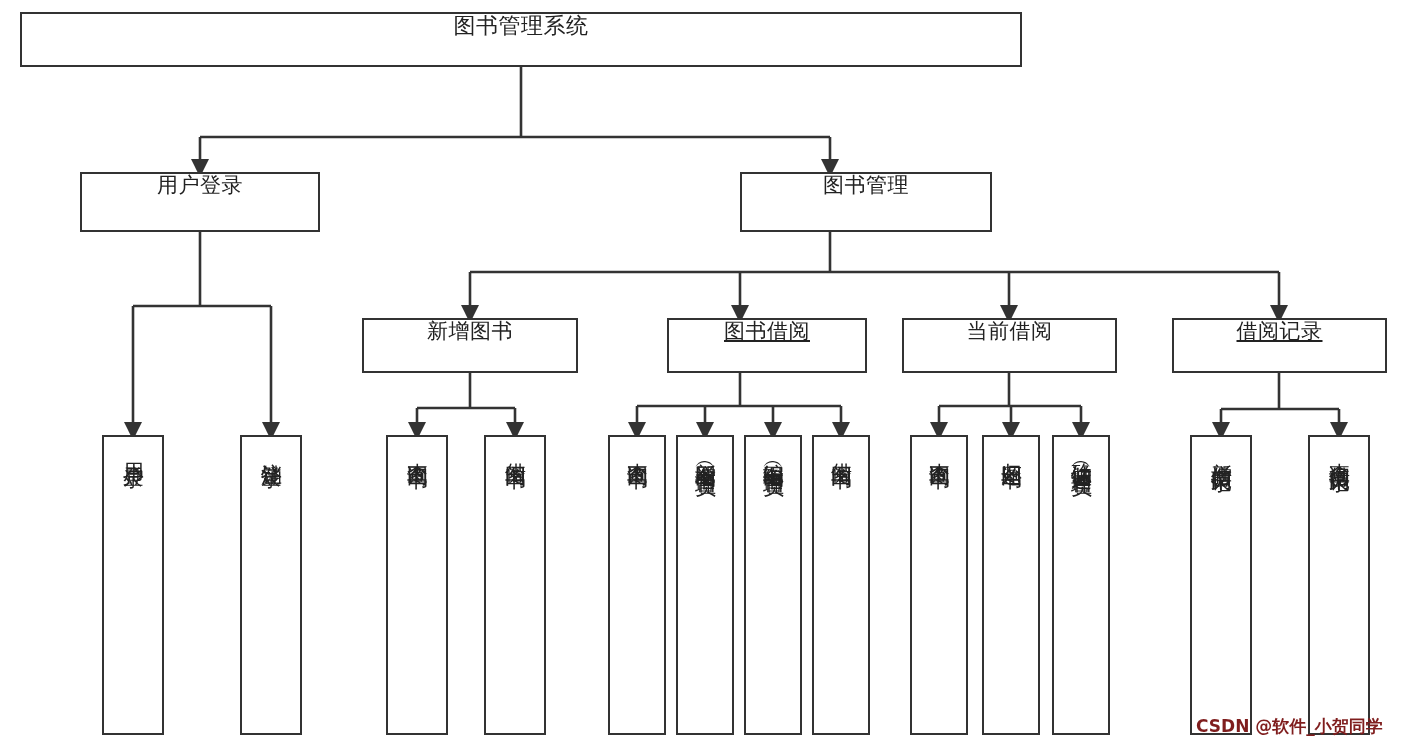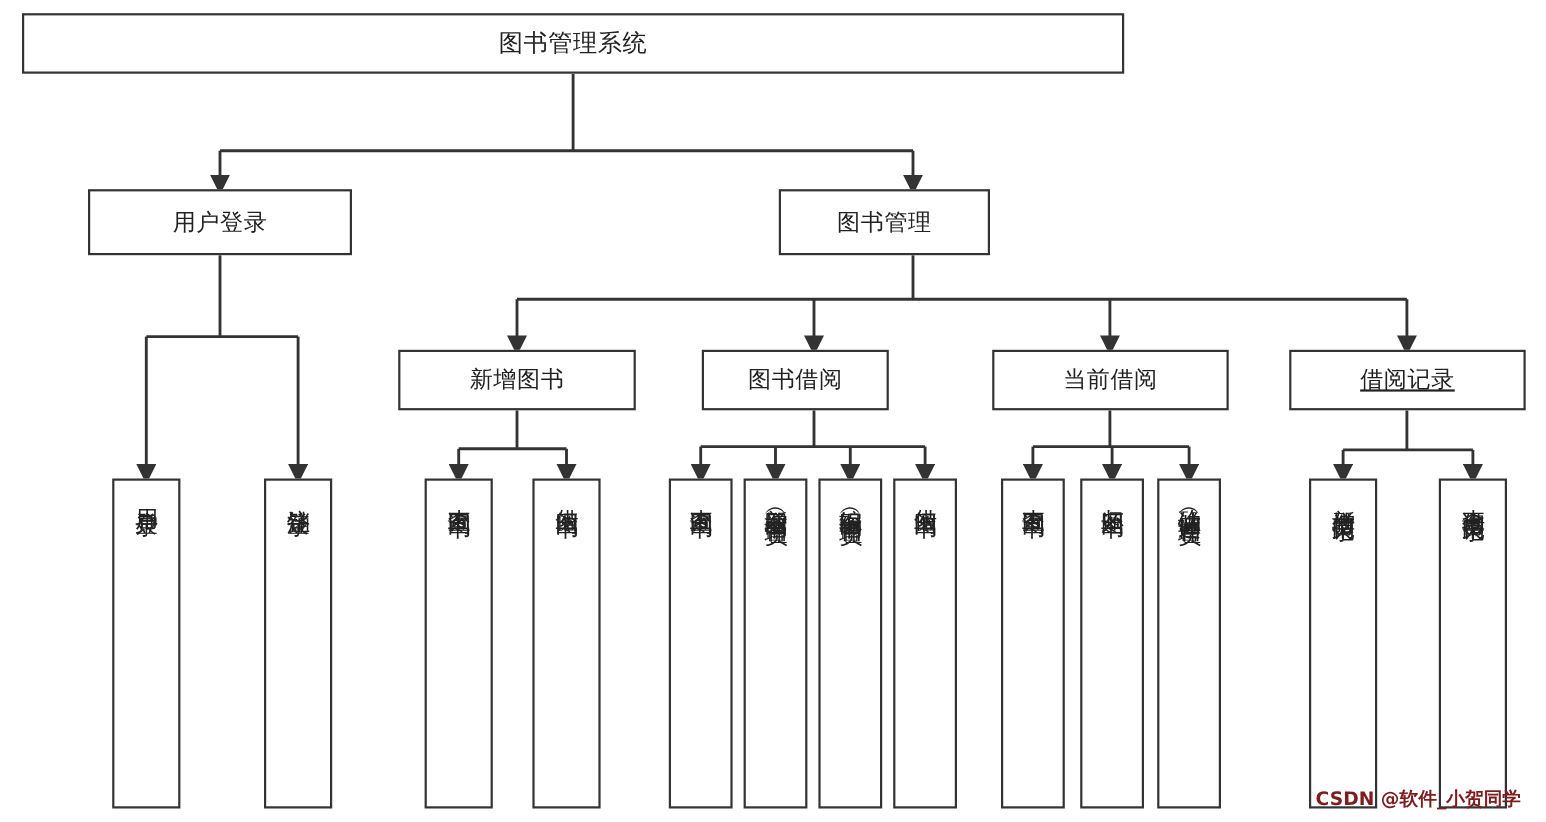--- a/index.html
+++ b/index.html
@@ -25,21 +25,20 @@
     width: 1405px;
     height: 747px;
     pointer-events: none;
   }
   .node {
     position: absolute;
     box-sizing: border-box;
     background: #ffffff;
     border: 2px solid #333333;
     display: flex;
-    align-items: center;
     justify-content: center;
     color: #222222;
     z-index: 2;
   }
   .node .lbl {
     display: block;
     text-align: center;
     line-height: 1.06;
     letter-spacing: 0.5px;
     white-space: pre;
@@ -128,28 +127,28 @@
     </g>
   </svg>
 
   <div class="node h root" style="left:20px; top:12px; width:1002px; height:55px;">
     <span class="lbl">图书管理系统</span>
   </div>
 
   <div class="node h" style="left:80px; top:172px; width:240px; height:60px;">
     <span class="lbl">用户登录</span>
   </div>
-  <div class="node h" style="left:708px; top:172px; width:192px; height:60px;">
+  <div class="node h" style="left:740px; top:172px; width:252px; height:60px;">
     <span class="lbl">图书管理</span>
   </div>
 
   <div class="node h" style="left:362px; top:318px; width:216px; height:55px;">
     <span class="lbl">新增图书</span>
   </div>
-  <div class="node h" style="left:638px; top:318px; width:170px; height:55px;">
+  <div class="node h" style="left:667px; top:318px; width:200px; height:55px;text-decoration:underline;">
     <span class="lbl">图书借阅</span>
   </div>
   <div class="node h" style="left:902px; top:318px; width:215px; height:55px;">
     <span class="lbl">当前借阅</span>
   </div>
   <div class="node h" style="left:1172px; top:318px; width:215px; height:55px;text-decoration:underline;">
     <span class="lbl">借阅记录</span>
   </div>
 
   <div class="node v" style="left:102px; top:435px; width:62px; height:300px;">

